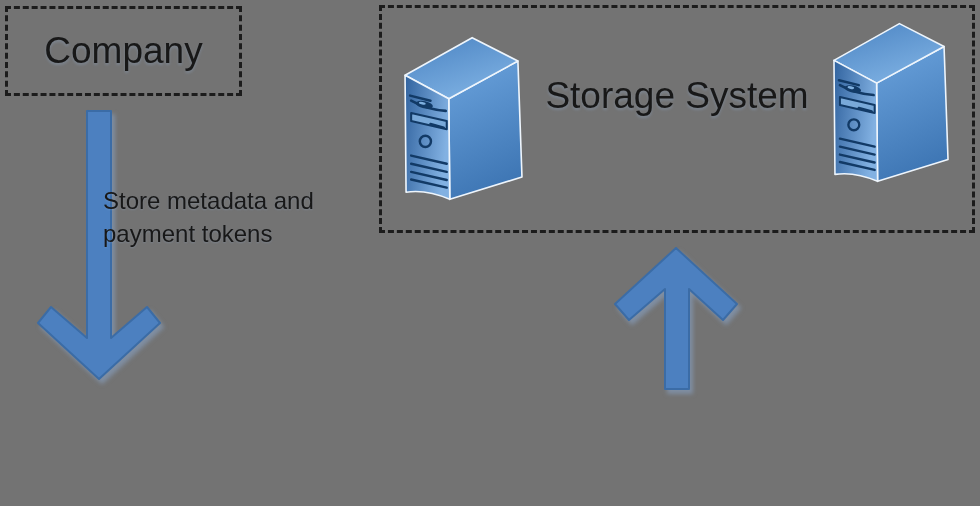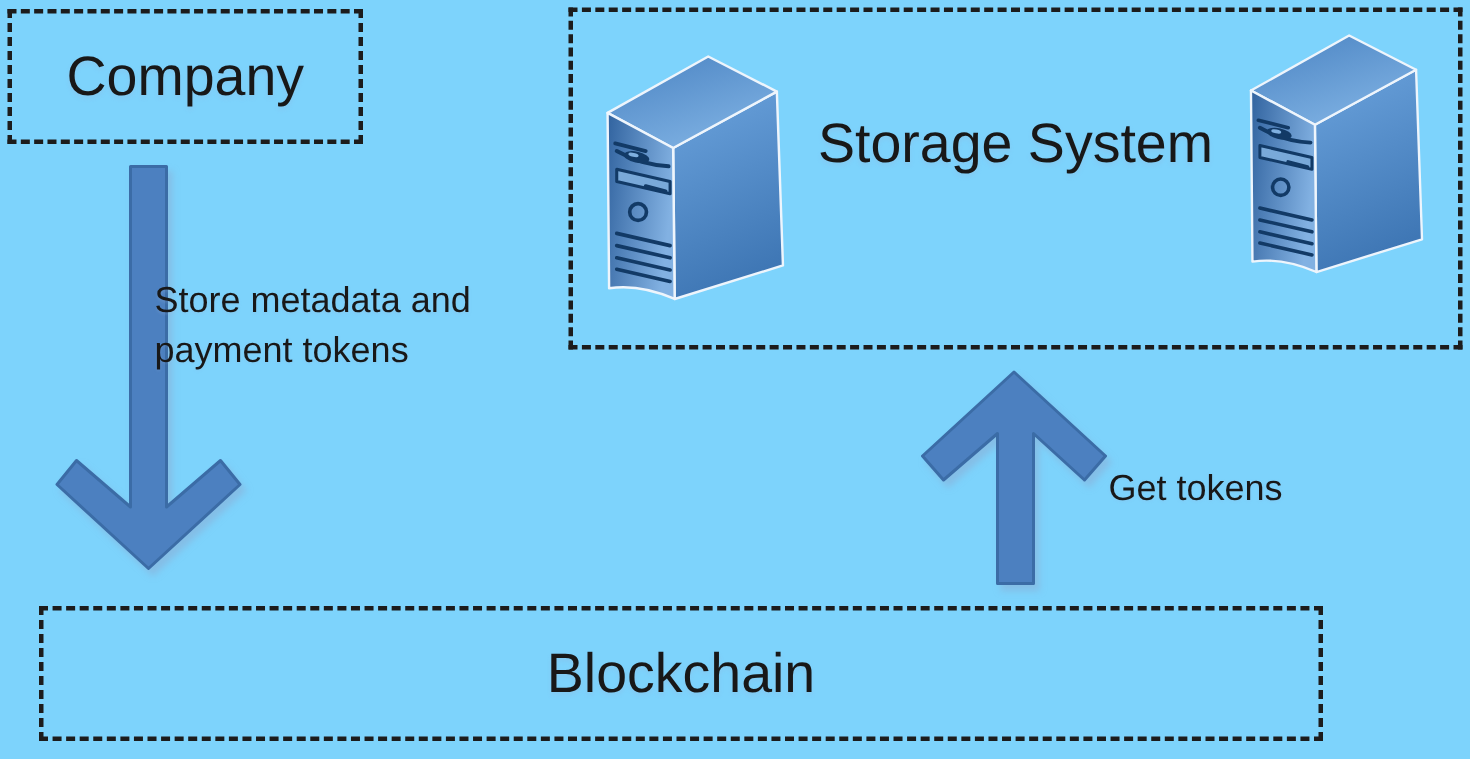--- a/index.html
+++ b/index.html
@@ -1,19 +1,19 @@
 <!DOCTYPE html>
 <html><head>
 <meta charset="utf-8">
 <style>
   html,body{margin:0;padding:0;background:#ffffff;}
   .canvas{
     position:relative;
     width:980px;height:506px;
-    background:#7dd3fc;
+    background:#737373;
     overflow:hidden;
     font-family:"Liberation Sans", sans-serif;
     color:#181818;
   }
   .dashed-box{
     position:absolute;
     box-sizing:border-box;
     border:3px dashed #1c1c1c;
     background:transparent;
   }
@@ -106,28 +106,24 @@
   </div>
 
   <svg class="server-svg" style="left:402px;top:36px" width="122" height="166" viewBox="0 0 120 162">
     <use href="#server"></use>
   </svg>
 
   <svg class="server-svg" style="left:831px;top:22px" width="119" height="162" viewBox="0 0 120 162">
     <use href="#server"></use>
   </svg>
 
-  <div id="blockchain-box" class="dashed-box center-flex">
-    <span class="node-label">Blockchain</span>
-  </div>
 
   <svg class="arrow-svg" style="left:30px;top:105px" width="140" height="282" viewBox="0 0 140 282">
     <polygon class="arrow-shape" points="57,6 81,6 81,233 117,202 130,218 69,274 8,218 21,202 57,233"></polygon>
   </svg>
 
   <svg class="arrow-svg" style="left:606px;top:241px" width="142" height="154" viewBox="0 0 142 154">
     <polygon class="arrow-shape" points="70,7 131,63 117,79 83,48 83,148 59,148 59,48 23,79 9,63"></polygon>
   </svg>
 
   <div id="store-caption" class="caption">Store metadata and payment tokens</div>
-  <div id="get-caption" class="caption">Get tokens</div>
 
 </div>
 
 </body></html>

